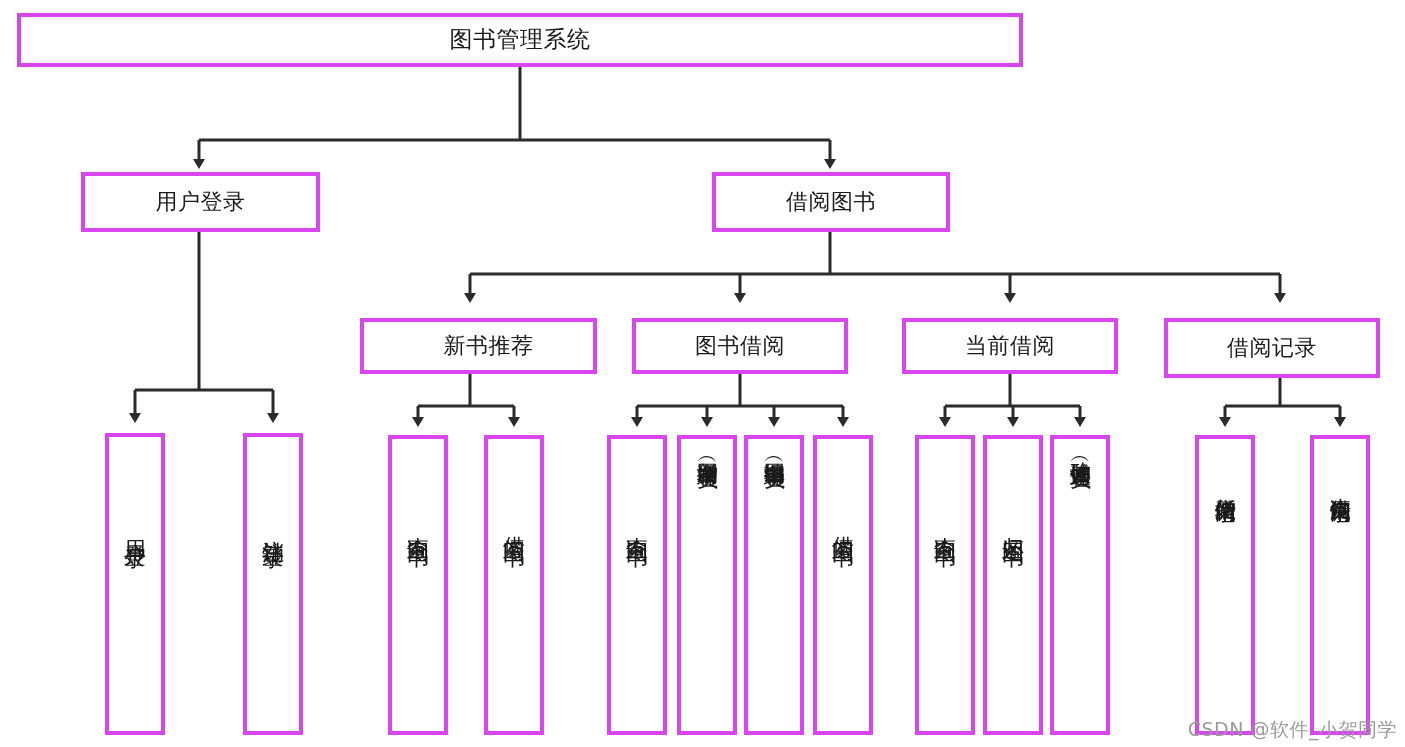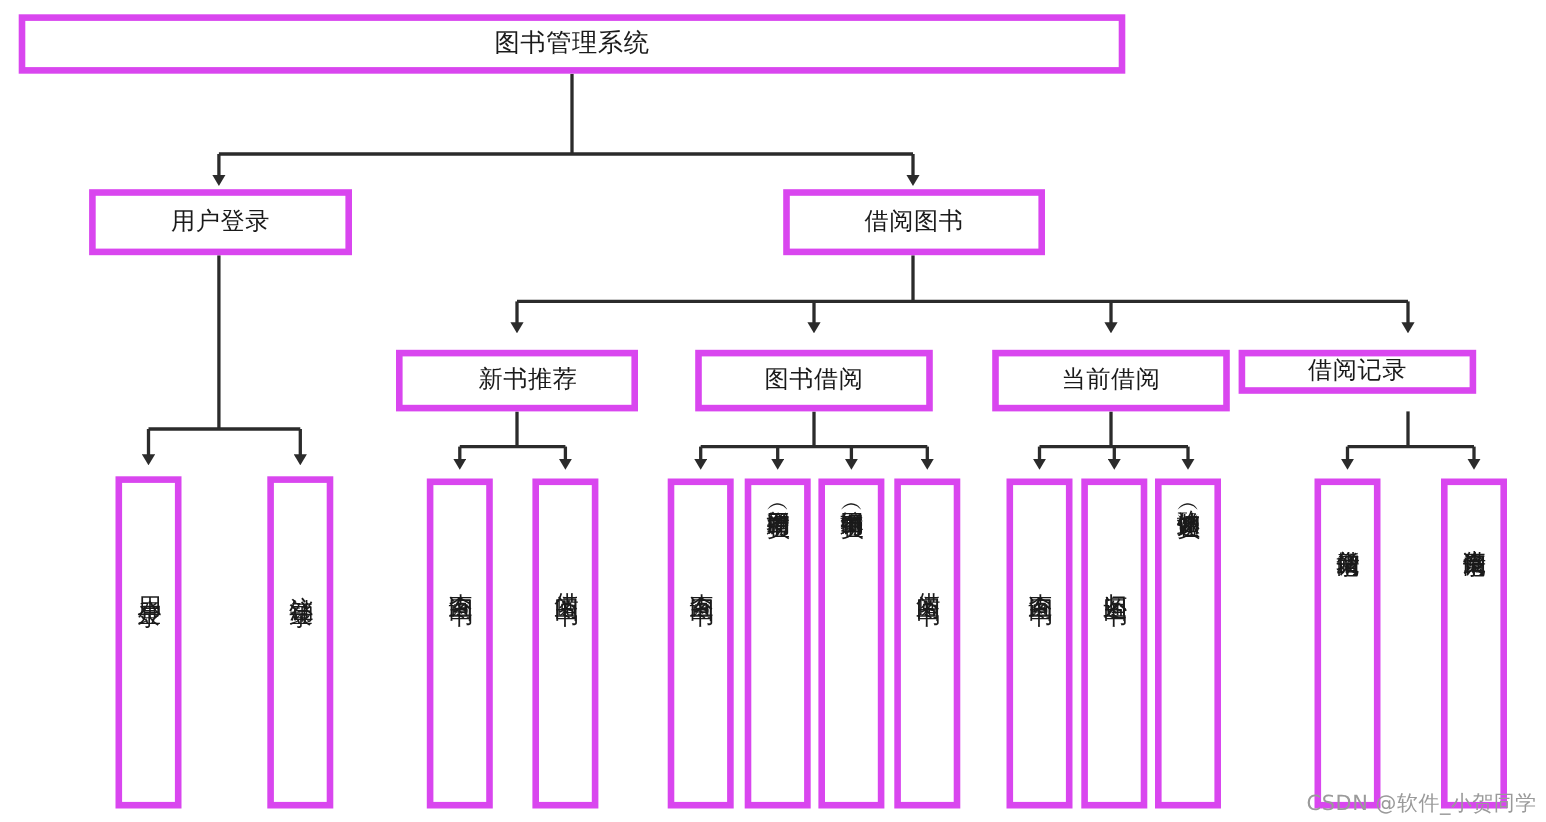--- a/index.html
+++ b/index.html
@@ -20,21 +20,21 @@
   }
   svg.connectors {
     position: absolute;
     left: 0; top: 0;
     width: 1405px; height: 747px;
     pointer-events: none;
   }
   .node {
     position: absolute;
     background: #ffffff;
-    border: 6px solid #d946ef;
+    border: 4px solid #d946ef;
     display: flex;
     align-items: center;
     justify-content: center;
     color: #1a1a1a;
   }
   .node .label {
     display: block;
     text-align: center;
     line-height: 1.18;
     letter-spacing: 0.5px;
@@ -134,30 +134,30 @@
     <span class="label">图书管理系统</span>
   </div>
 
   <div class="node horiz" style="left:81px; top:172px; width:239px; height:60px;">
     <span class="label">用户登录</span>
   </div>
   <div class="node horiz" style="left:712px; top:172px; width:238px; height:60px;">
     <span class="label">借阅图书</span>
   </div>
 
-  <div class="node horiz" style="left:360px; top:318px; width:220px; height:56px;padding-left:20px;">
+  <div class="node horiz" style="left:360px; top:318px; width:237px; height:56px;padding-left:20px;">
     <span class="label">新书推荐</span>
   </div>
   <div class="node horiz" style="left:902px; top:318px; width:216px; height:56px;">
     <span class="label">当前借阅</span>
   </div>
   <div class="node horiz" style="left:632px; top:318px; width:216px; height:56px;">
     <span class="label">图书借阅</span>
   </div>
-  <div class="node horiz" style="left:1126px; top:318px; width:216px; height:40px;">
+  <div class="node horiz" style="left:1164px; top:318px; width:216px; height:60px;">
     <span class="label">借阅记录</span>
   </div>
 
   <div class="node leaf" style="left:105px; top:433px; width:60px; height:302px; padding-top:85px;">
     <span class="label">用户登录</span>
   </div>
   <div class="node leaf" style="left:243px; top:433px; width:60px; height:302px; padding-top:85px;">
     <span class="label">注销登录</span>
   </div>
 

